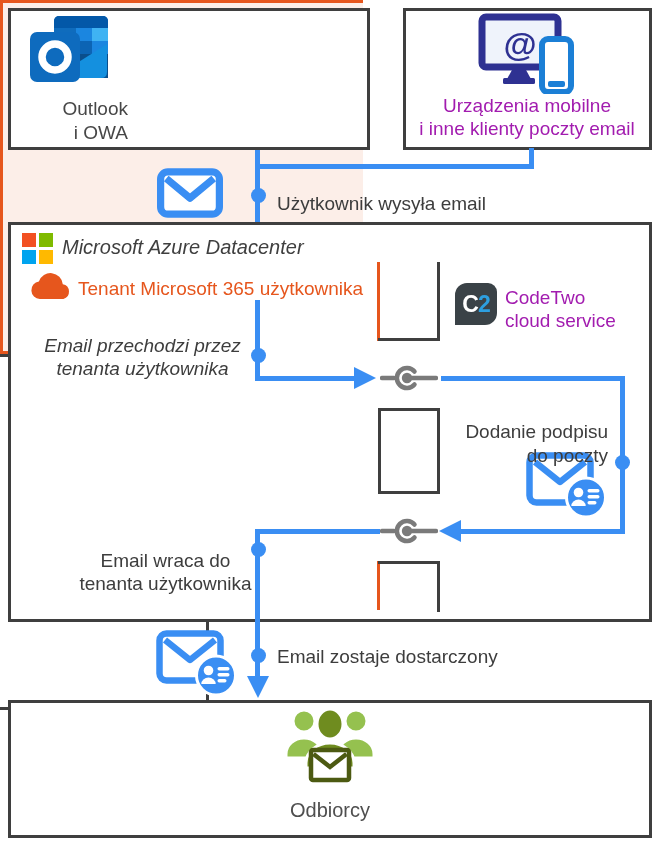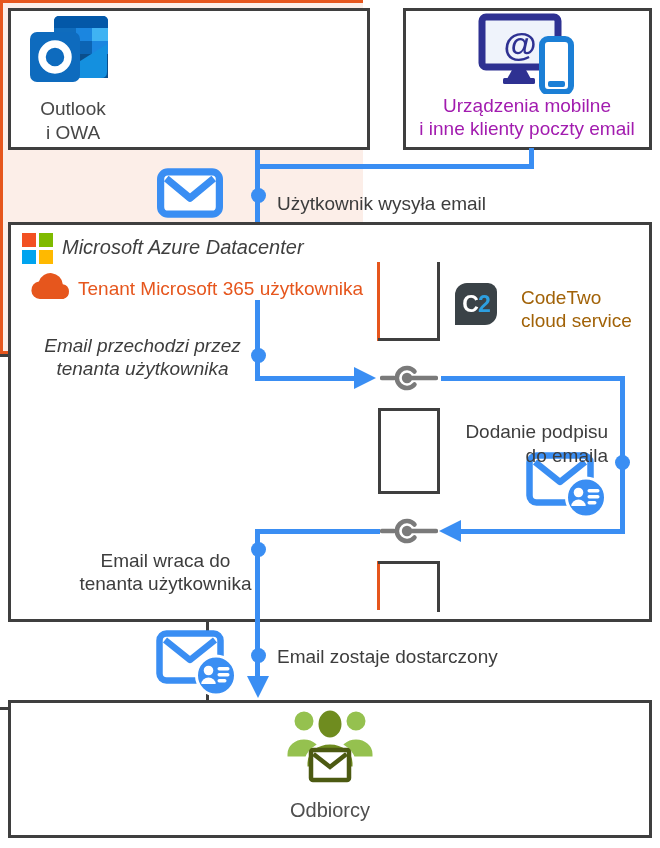--- a/index.html
+++ b/index.html
@@ -32,28 +32,28 @@
                  border-top:11px solid transparent; border-bottom:11px solid transparent;
                  border-right:22px solid #3A8EF3; }
   .arrow-down  { position:absolute; width:0; height:0;
                  border-left:11px solid transparent; border-right:11px solid transparent;
                  border-top:22px solid #3A8EF3; }
 
   .lbl { position:absolute; color:#3D3D3D; font-size:19px; line-height:23px; white-space:nowrap; }
   .center { text-align:center; white-space:normal; }
   .right  { text-align:right;  white-space:normal; }
 
-  #outlook-label { left:18px; top:97px; width:110px; line-height:24px; color:#474747; }
+  #outlook-label { left:18px; top:97px; width:110px; line-height:24px; color:#474747;text-align:right; }
   #mobile-label  { left:404px; top:94px; width:246px; color:#a21caf; }
   #send-label    { left:277px; top:184px;margin-top:8px; }
   #azure-title   { left:62px; top:236px; font-size:20px; color:#3F3F3F;font-style:italic; }
   #tenant-title  { left:78px; top:277px; color:#E6561D; }
   #pass-label    { left:25px; top:334px; width:235px;font-style:italic; }
   #return-label  { left:48px; top:549px; width:235px; }
-  #codetwo-name  { left:521px; top:286px; color:#a16207; }
+  #codetwo-name  { left:505px; top:286px; color:#a21caf; }
   #sign-label    { left:430px; top:400px; width:178px; line-height:24px;margin-top:20px; }
   #deliver-label { left:277px; top:645px; }
   #recipients-label { left:8px; top:799px; width:644px; font-size:20px; color:#4F4F4F; }
 
   .ms-sq { position:absolute; width:14px; height:14px; }
 
   #c2-logo { position:absolute; left:455px; top:283px; width:42px; height:42px;
              background:#3A4247; border-radius:12px 9px 12px 0;
              display:flex; align-items:center; justify-content:center;
              color:#fff; font-size:23px; font-weight:700; letter-spacing:-1px; }
@@ -196,21 +196,21 @@
   <div id="c2-logo">
     <span>C</span>
       <span class="two">2</span>
   </div>
   <div class="lbl" id="codetwo-name">
     <div>CodeTwo</div>
     <div>cloud service</div>
   </div>
   <div class="lbl right" id="sign-label">
     <div>Dodanie podpisu</div>
-    <div>do emaila</div>
+    <div>do poczty</div>
   </div>
 
   <div class="lbl" id="deliver-label">Email zostaje dostarczony</div>
 
   <div class="box" id="recipients-box"></div>
   <svg class="abs" style="left:282px; top:704px;" width="96" height="88" viewBox="0 0 96 88">
     <circle cx="22" cy="17" r="11" fill="#95C14F" stroke="#fff" stroke-width="3"></circle>
     <path d="M4 54 v-4 a18 16 0 0 1 36 0 v4 z" fill="#95C14F" stroke="#fff" stroke-width="3"></path>
     <circle cx="74" cy="17" r="11" fill="#95C14F" stroke="#fff" stroke-width="3"></circle>
     <path d="M56 54 v-4 a18 16 0 0 1 36 0 v4 z" fill="#95C14F" stroke="#fff" stroke-width="3"></path>

